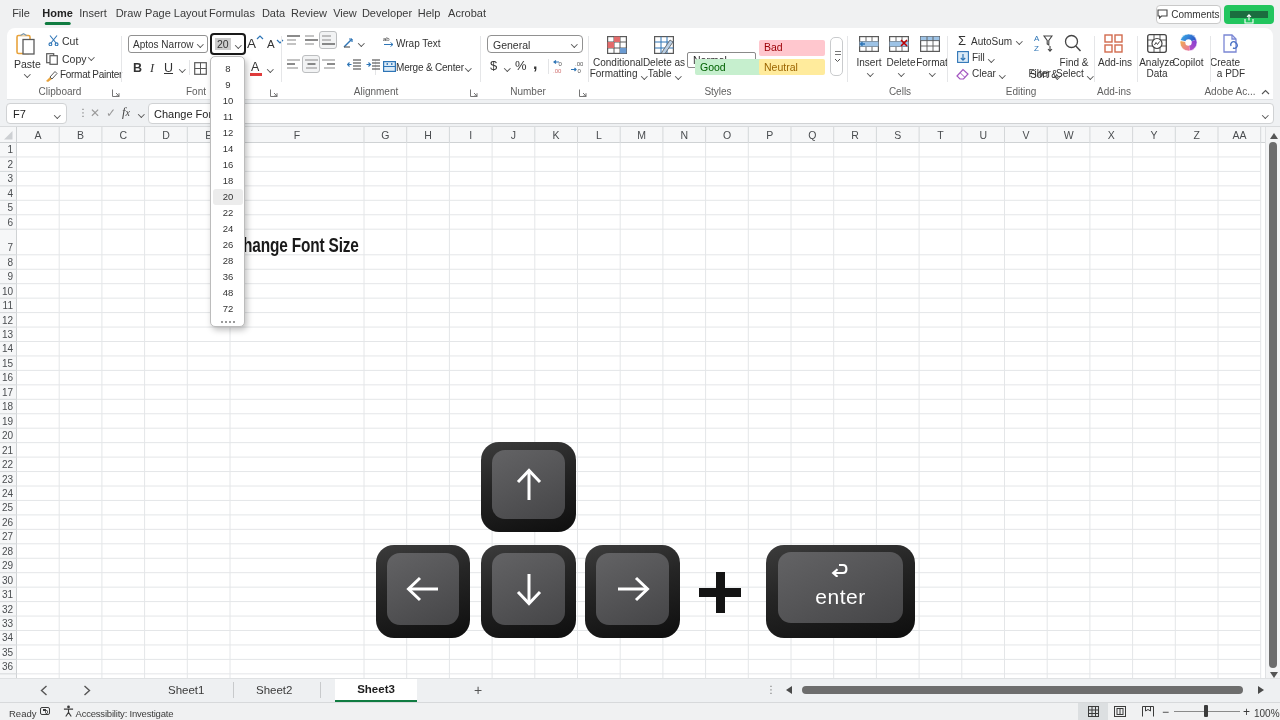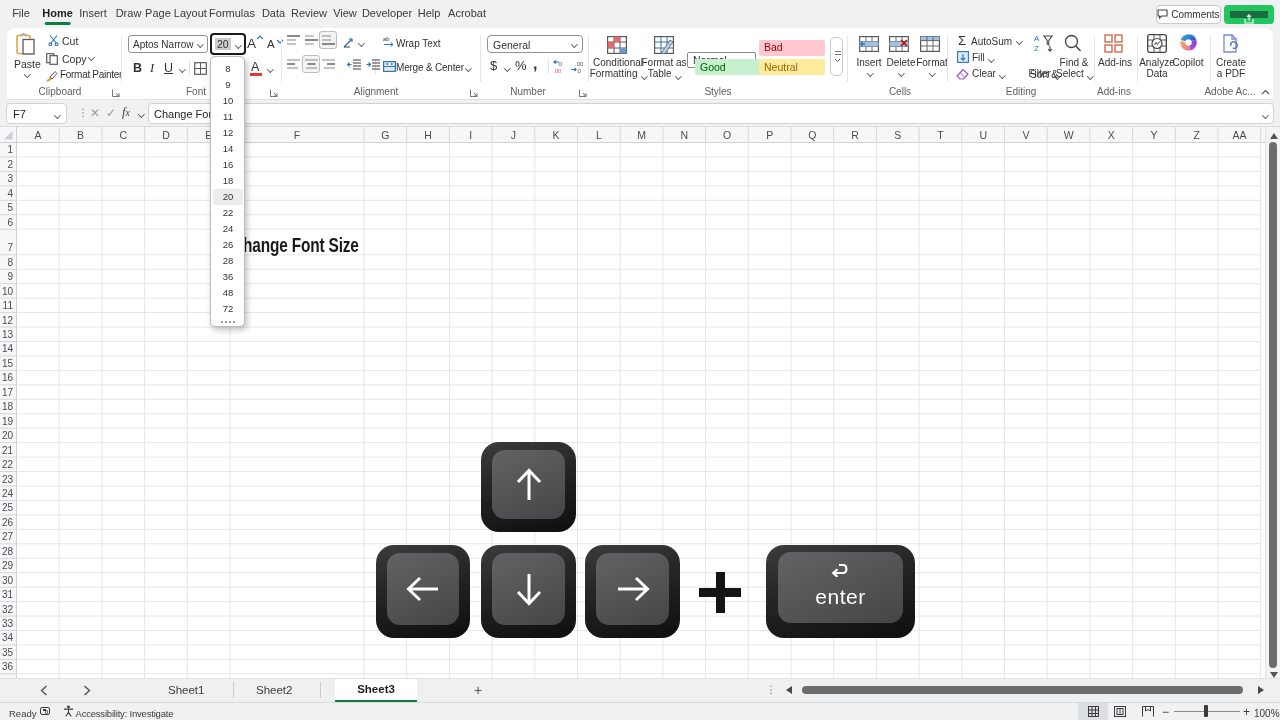--- a/index.html
+++ b/index.html
@@ -245,21 +245,21 @@
 <div class="rtext" style="left:586px;top:57px;width:64px;text-align:center;font-size:10px;">Conditional</div>
 <div class="rtext" style="left:586px;top:68px;width:64px;text-align:center;font-size:10px;">Formatting <span class="chev" style="position:relative;display:inline-block;width:6px;height:6px;vertical-align:-1px;"></span></div>
 <svg class="abs" style="left:654px;top:36px;" width="20" height="18" viewBox="0 0 20 18">
   <rect x="0.6" y="0.6" width="18.8" height="16.8" fill="#fff" stroke="#5a5a5a" stroke-width="1.2"></rect>
   <line x1="0.6" y1="6" x2="19.4" y2="6" stroke="#2e75b6" stroke-width="1"></line>
         <line x1="0.6" y1="12" x2="19.4" y2="12" stroke="#2e75b6" stroke-width="1"></line>
   <line x1="7" y1="0.6" x2="7" y2="17.4" stroke="#2e75b6" stroke-width="1"></line>
         <line x1="13" y1="0.6" x2="13" y2="17.4" stroke="#2e75b6" stroke-width="1"></line>
   <path d="M8 16 L16 4 L19 6 L11 17.5 L7.5 18 Z" fill="#b8cfe6" stroke="#5a5a5a" stroke-width="0.8"></path>
 </svg>
-<div class="rtext" style="left:640px;top:57px;width:48px;text-align:center;font-size:10px;">Format as</div>
+<div class="rtext" style="left:640px;top:57px;width:48px;text-align:center;font-size:10px;">Delete as</div>
 <div class="rtext" style="left:640px;top:68px;width:48px;text-align:center;font-size:10px;">Table <span class="chev" style="position:relative;display:inline-block;width:6px;height:6px;vertical-align:-1px;"></span></div>
 <div class="abs" style="left:687px;top:39.5px;width:69px;height:16px;background:#fff;border:1px solid #8a8a8a;border-radius:2px;margin-top:12px;">
         <div class="rtext" style="left:5px;top:1.5px;color:#2b2b2b;">Normal</div>
       </div>
 <div class="abs" style="left:759px;top:39.5px;width:66px;height:16px;background:#ffc7ce;border-radius:2px;">
         <div class="rtext" style="left:5px;top:1.5px;color:#9c0006;">Bad</div>
       </div>
 <div class="abs" style="left:687px;top:59px;width:69px;height:16px;background:#c6efce;border-radius:2px;margin-left:8px;">
         <div class="rtext" style="left:5px;top:1.5px;color:#006100;">Good</div>
       </div>
@@ -384,21 +384,21 @@
   <circle cx="10.5" cy="10.5" r="8.5" fill="none" stroke="#fff" stroke-width="0.6"></circle>
 </svg>
 <div class="rtext" style="left:1168px;top:57px;width:40px;text-align:center;font-size:10px;">Copilot</div>
 <div class="rdiv" style="left:1210px;"></div>
 
 <svg class="abs" style="left:1221px;top:34px;" width="19" height="19" viewBox="0 0 19 19">
   <path d="M3 1 H11 L15 5 V18 H3 Z" fill="#fff" stroke="#7a86d4" stroke-width="1.3"></path>
   <path d="M11 1 V5 H15" fill="none" stroke="#7a86d4" stroke-width="1.3"></path>
   <path d="M10 12 a3 3 0 0 1 4 -4 l2 2 M12 14 a3 3 0 0 0 4 -4" fill="none" stroke="#4a72c4" stroke-width="1.4"></path>
 </svg>
-<div class="rtext" style="left:1210px;top:57px;width:42px;text-align:center;font-size:10px;">Create</div>
+<div class="rtext" style="left:1210px;top:57px;width:42px;font-size:10px;">Create</div>
 <div class="rtext" style="left:1210px;top:68px;width:42px;text-align:center;font-size:10px;">a PDF</div>
 <div class="glabel" style="left:1230px;font-size:10px;">Adobe Ac...</div>
 <svg class="abs" style="left:1261px;top:89px;" width="9" height="6" viewBox="0 0 9 6">
         <path d="M1 5 L4.5 1.5 L8 5" fill="none" stroke="#555" stroke-width="1.1"></path>
       </svg>
 </div>
 
   <div id="fbar"></div>
 <div class="abs" style="left:0;top:0;width:1280px;height:0;z-index:2;">
   <div class="abs" style="left:6px;top:103px;width:61px;height:21px;background:#fff;border:1px solid #d0d2d4;border-radius:4px;">

